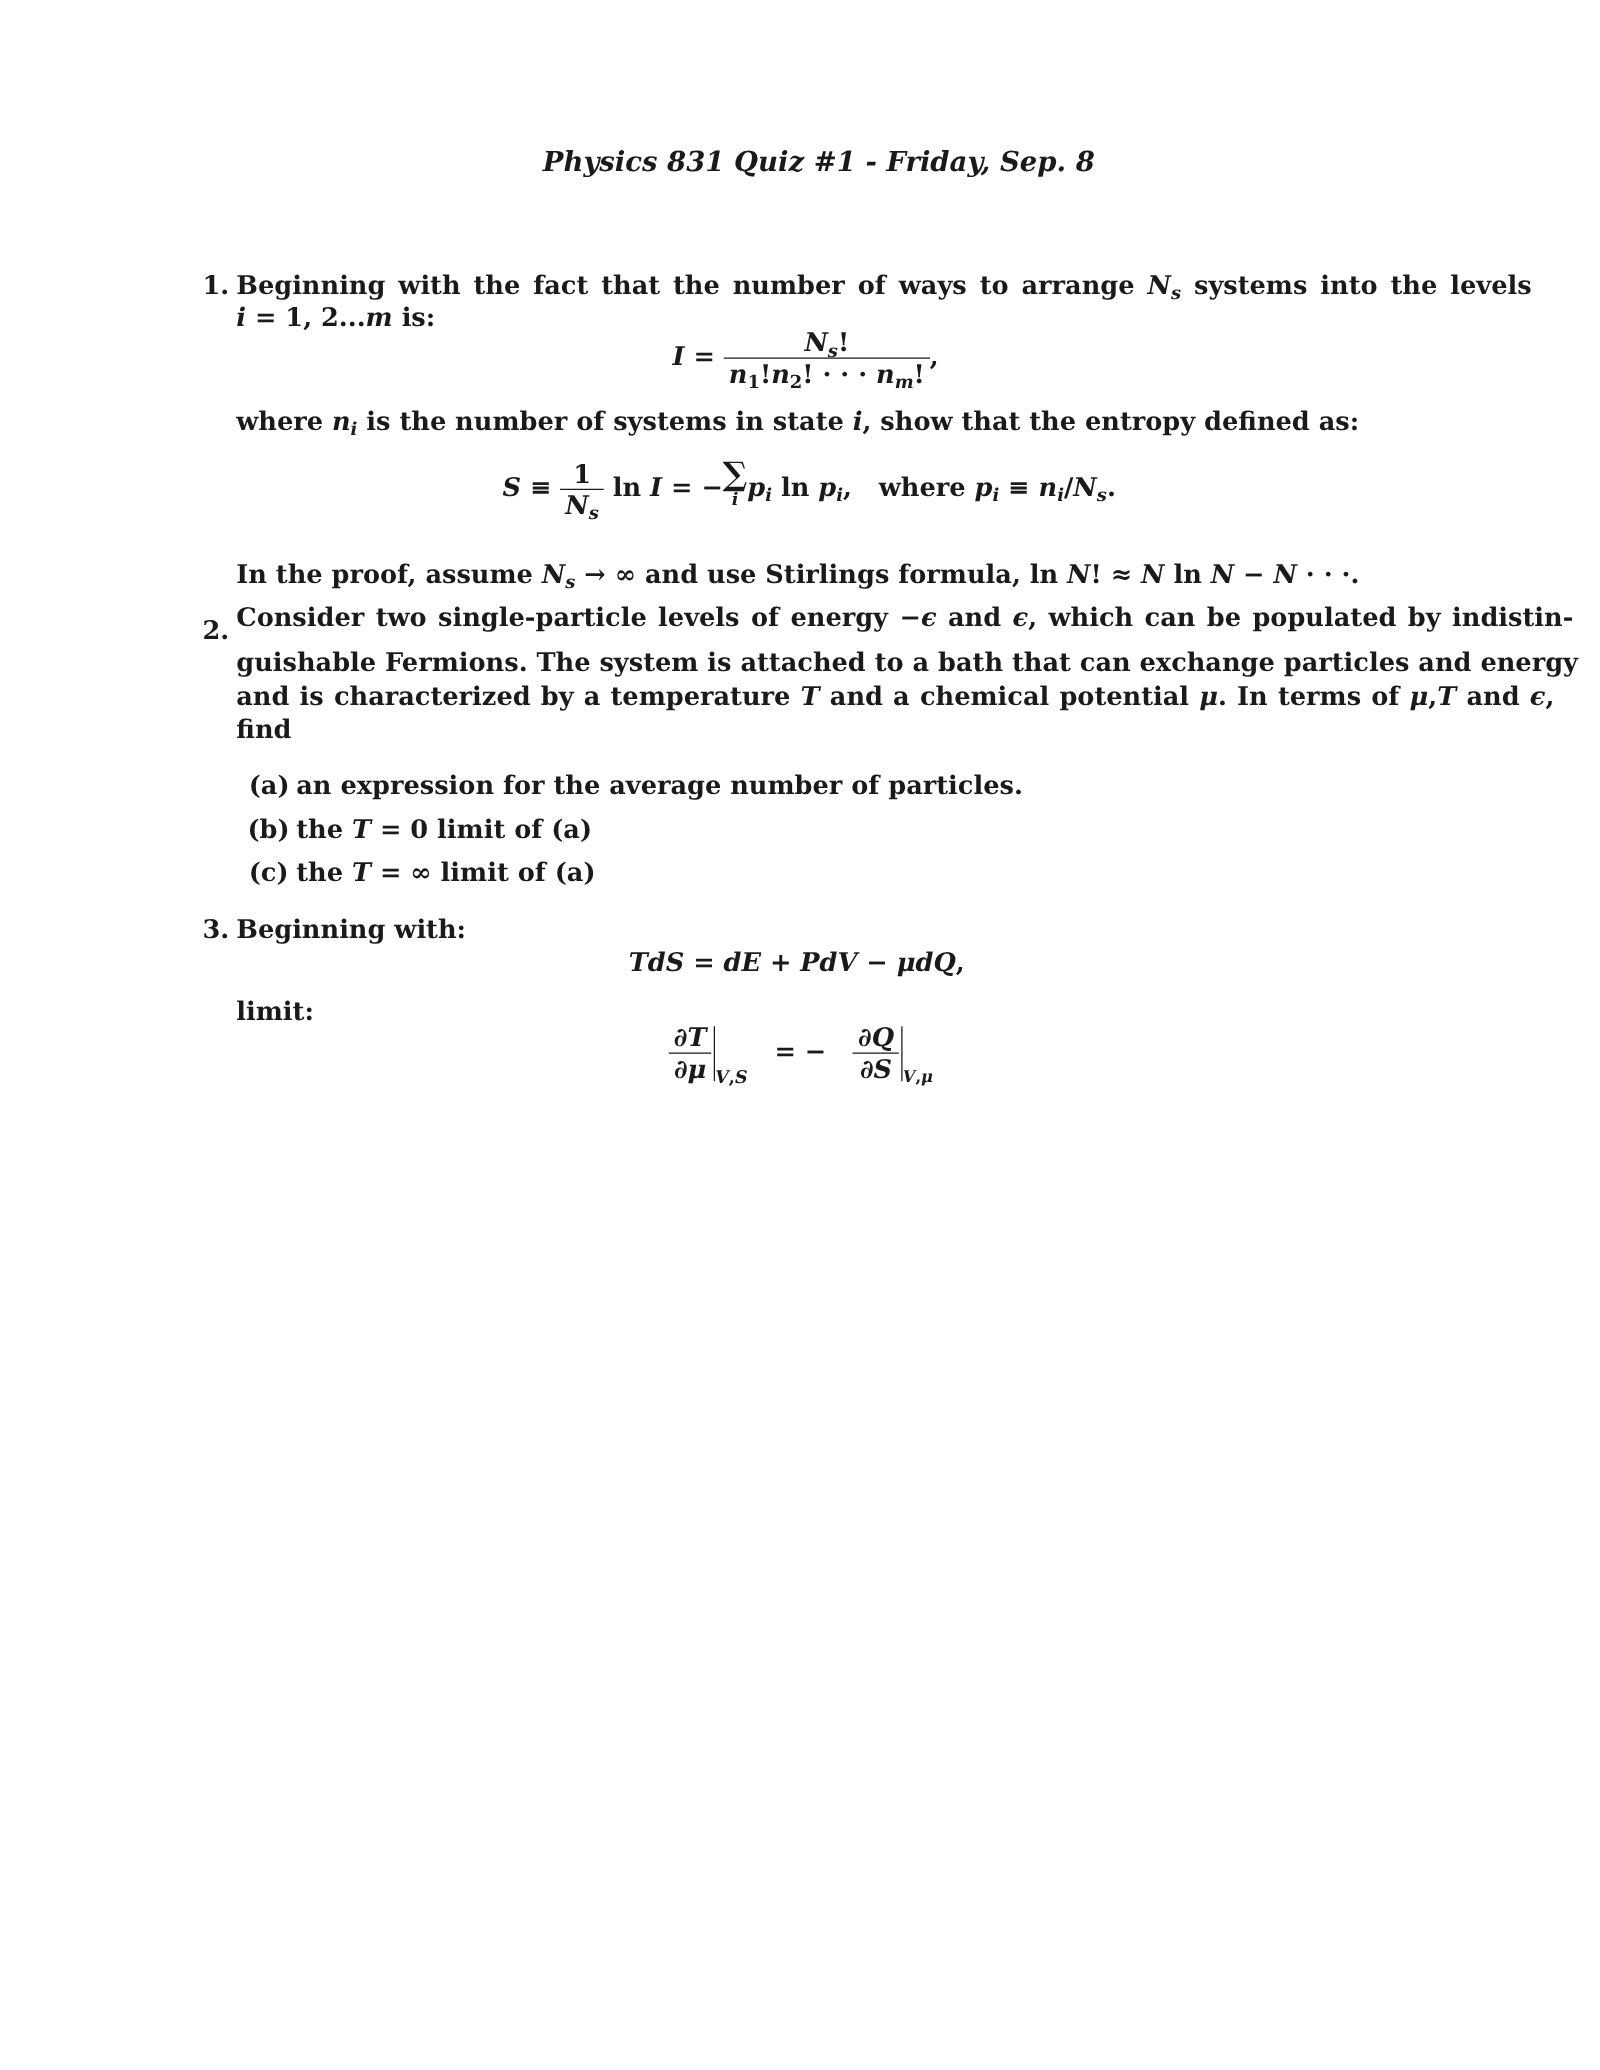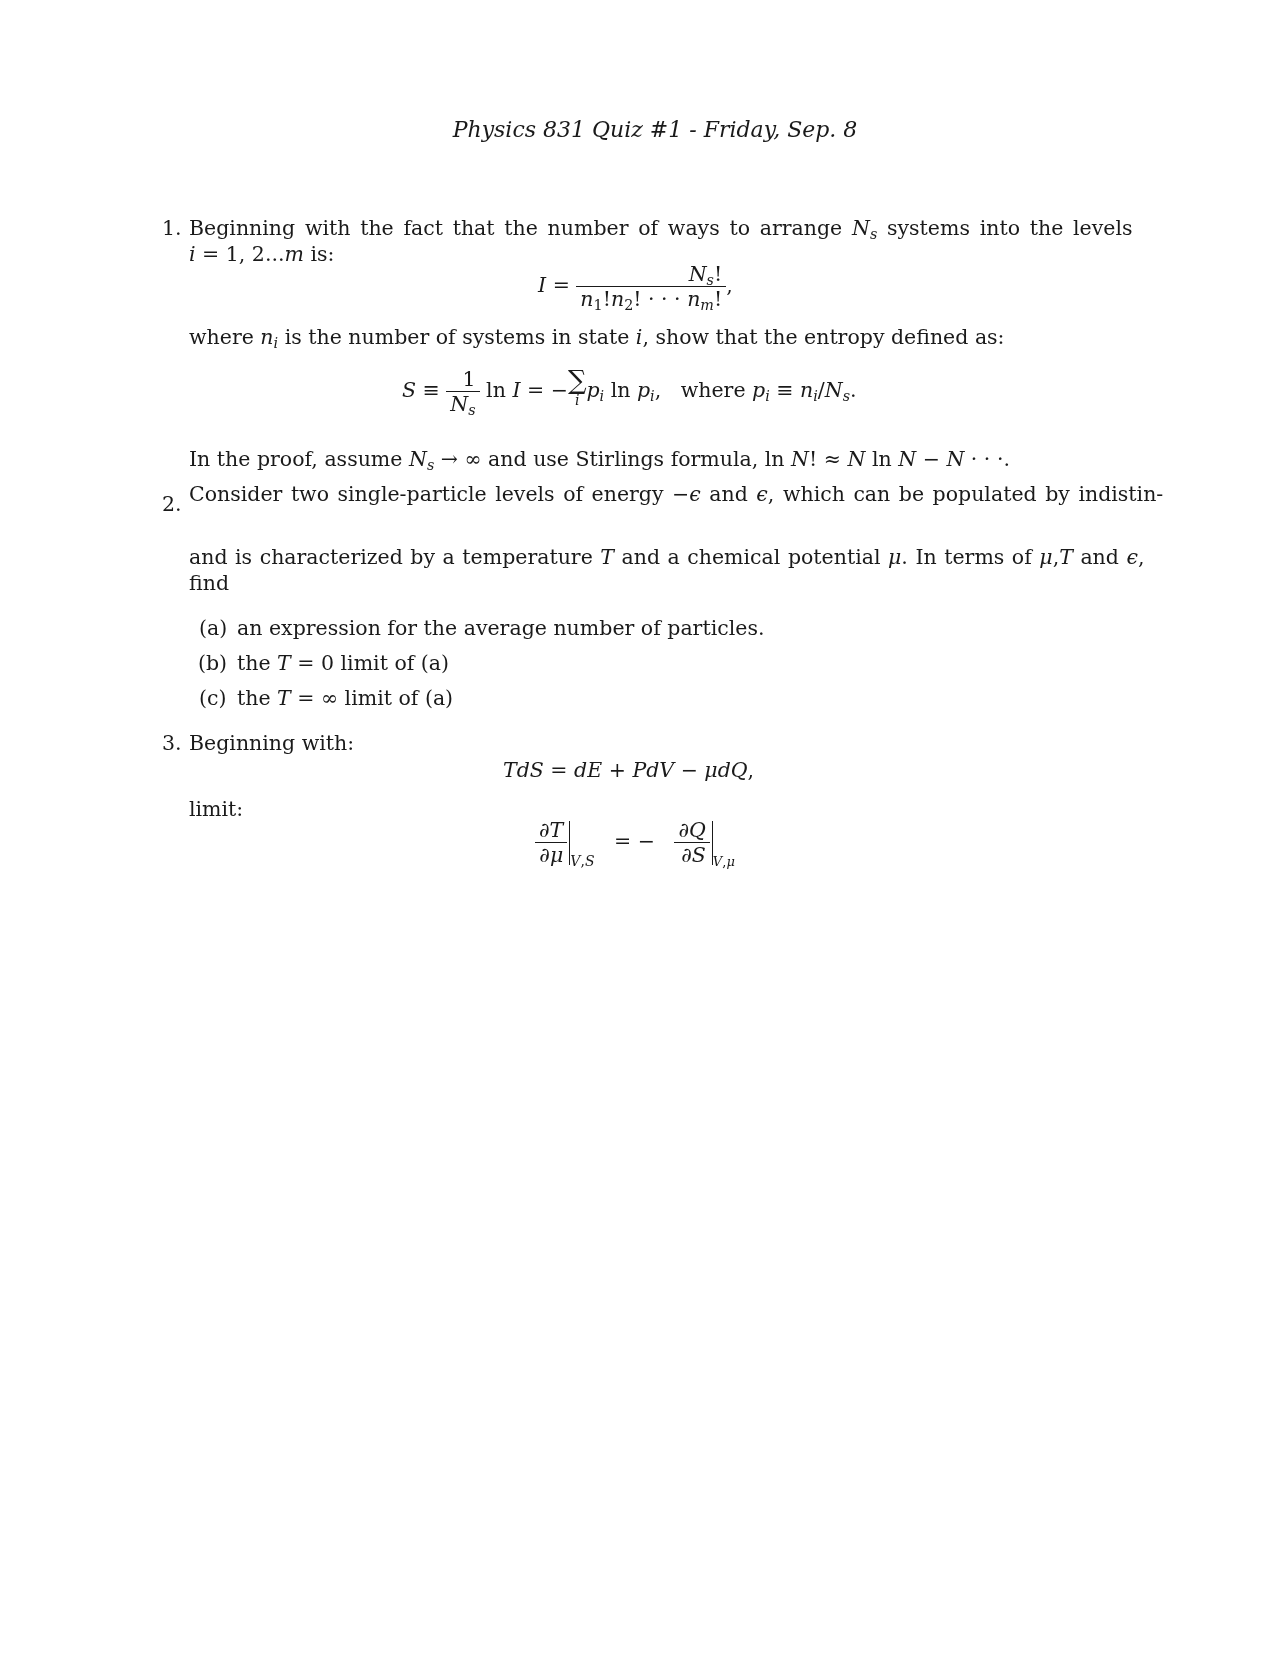--- a/index.html
+++ b/index.html
@@ -1,23 +1,23 @@
 <!DOCTYPE html>
 <html><head>
 <meta charset="utf-8">
 <style>
   html, body { margin:0; padding:0; background:#ffffff; }
   body { width:1280px; height:1656px; position:relative; color:#1a1a1a;
          font-family:"DejaVu Serif", "Liberation Serif", serif; font-size:20.5px; }
-  .page { position:absolute; left:0; top:0; width:1280px; height:1656px; }
+  .page { position:absolute; left:0; top:0; width:1280px; height:1656px;font-weight:bold; }
   .abs { position:absolute; white-space:nowrap; }
   .title { left:0; width:1310px; top:117px; text-align:center; font-style:italic; font-size:22px; }
   i, .m { font-style:italic; }
   sub { font-size:0.7em; vertical-align:-0.3em; line-height:0; }
-  .frac { display:inline-block; vertical-align:middle; text-align:right; }
+  .frac { display:inline-block; vertical-align:middle; text-align:center; }
   .frac > span { display:block; padding:0 4px; }
   .frac > span.top { border-bottom:1.3px solid #1a1a1a; }
 </style>
 </head>
 <body>
 
 <div class="page">
 
   <div class="abs title">Physics 831 Quiz #1 - Friday, Sep. 8</div>
 
@@ -33,20 +33,21 @@
   <div class="abs" style="left:189px;top:325px;">where <i>n</i><sub><i>i</i></sub> is the number of systems in state <i>i</i>, show that the entropy defined as:</div>
 
   <div class="abs" style="left:402px;top:367px;">
     <i>S</i> ≡ <span class="frac"><span class="top">1</span><span><i>N</i><sub><i>s</i></sub></span></span> ln <i>I</i> = −<span style="display:inline-block;text-align:center;vertical-align:top;line-height:1;"><span style="font-size:26px;display:block;">∑</span><span style="font-size:14px;display:block;"><i>i</i></span></span><i>p</i><sub><i>i</i></sub> ln <i>p</i><sub><i>i</i></sub>, &nbsp;&nbsp;where <i>p</i><sub><i>i</i></sub> ≡ <i>n</i><sub><i>i</i></sub>/<i>N</i><sub><i>s</i></sub>.
   </div>
 
   <div class="abs" style="left:189px;top:447px;">In the proof, assume <i>N</i><sub><i>s</i></sub> → ∞ and use Stirlings formula, ln <i>N</i>! ≈ <i>N</i> ln <i>N</i> − <i>N</i> · · ·.</div>
 
   <div class="abs" style="left:162px;top:492px;">2.</div>
   <div class="abs" style="left:189px;top:482px;word-spacing:2px;">Consider two single-particle levels of energy −<i>ϵ</i> and <i>ϵ</i>, which can be populated by indistin-</div>
+  <div class="abs" style="left:189px;top:518px;">guishable Fermions. The system is attached to a bath that can exchange particles and energy</div>
   <div class="abs" style="left:189px;top:545px;word-spacing:1px;">and is characterized by a temperature <i>T</i> and a chemical potential <i>μ</i>. In terms of <i>μ</i>,<i>T</i> and <i>ϵ</i>,</div>
   <div class="abs" style="left:189px;top:571px;">find</div>
 
   <div class="abs" style="left:199px;top:616px;">(a)</div>
   <div class="abs" style="left:237px;top:616px;">an expression for the average number of particles.</div>
   <div class="abs" style="left:198px;top:651px;">(b)</div>
   <div class="abs" style="left:237px;top:651px;text-align:right;">the <i>T</i> = 0 limit of (a)</div>
   <div class="abs" style="left:199px;top:686px;">(c)</div>
   <div class="abs" style="left:237px;top:686px;">the <i>T</i> = ∞ limit of (a)</div>
 

